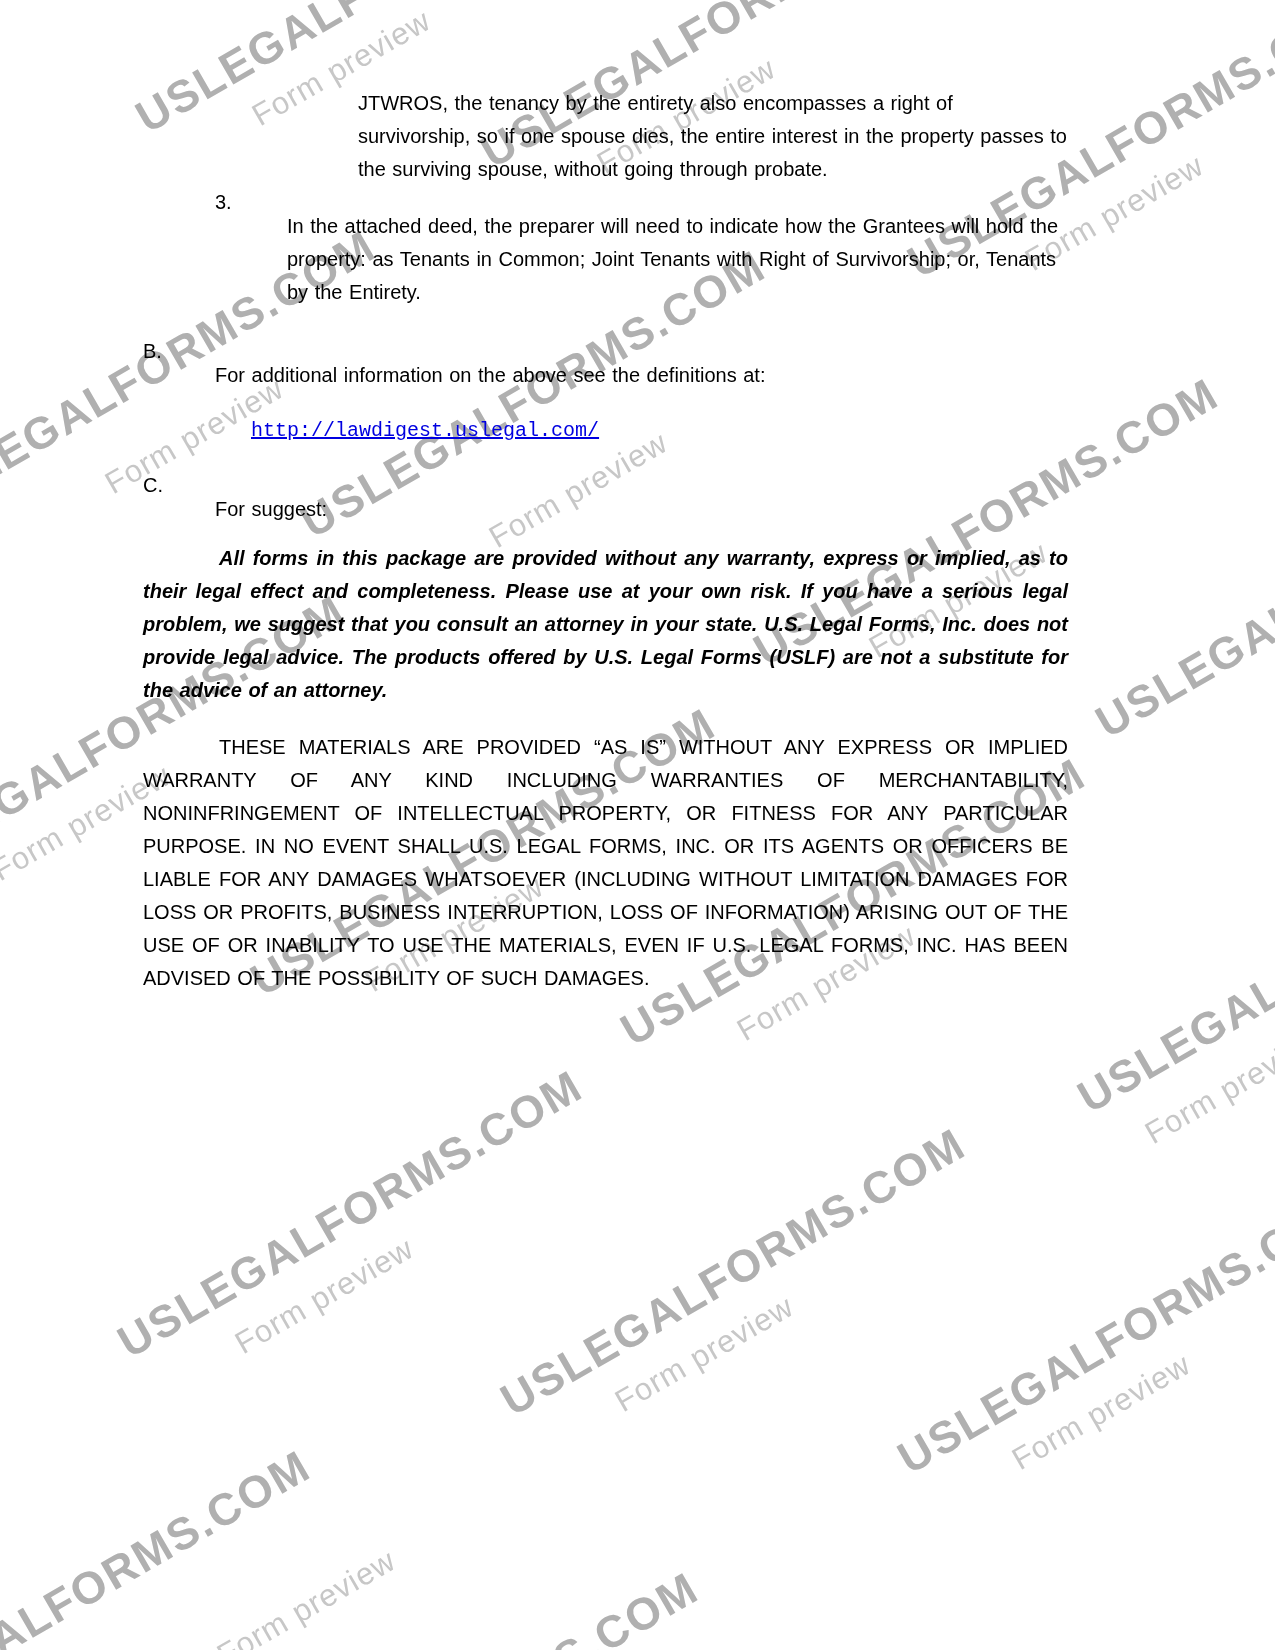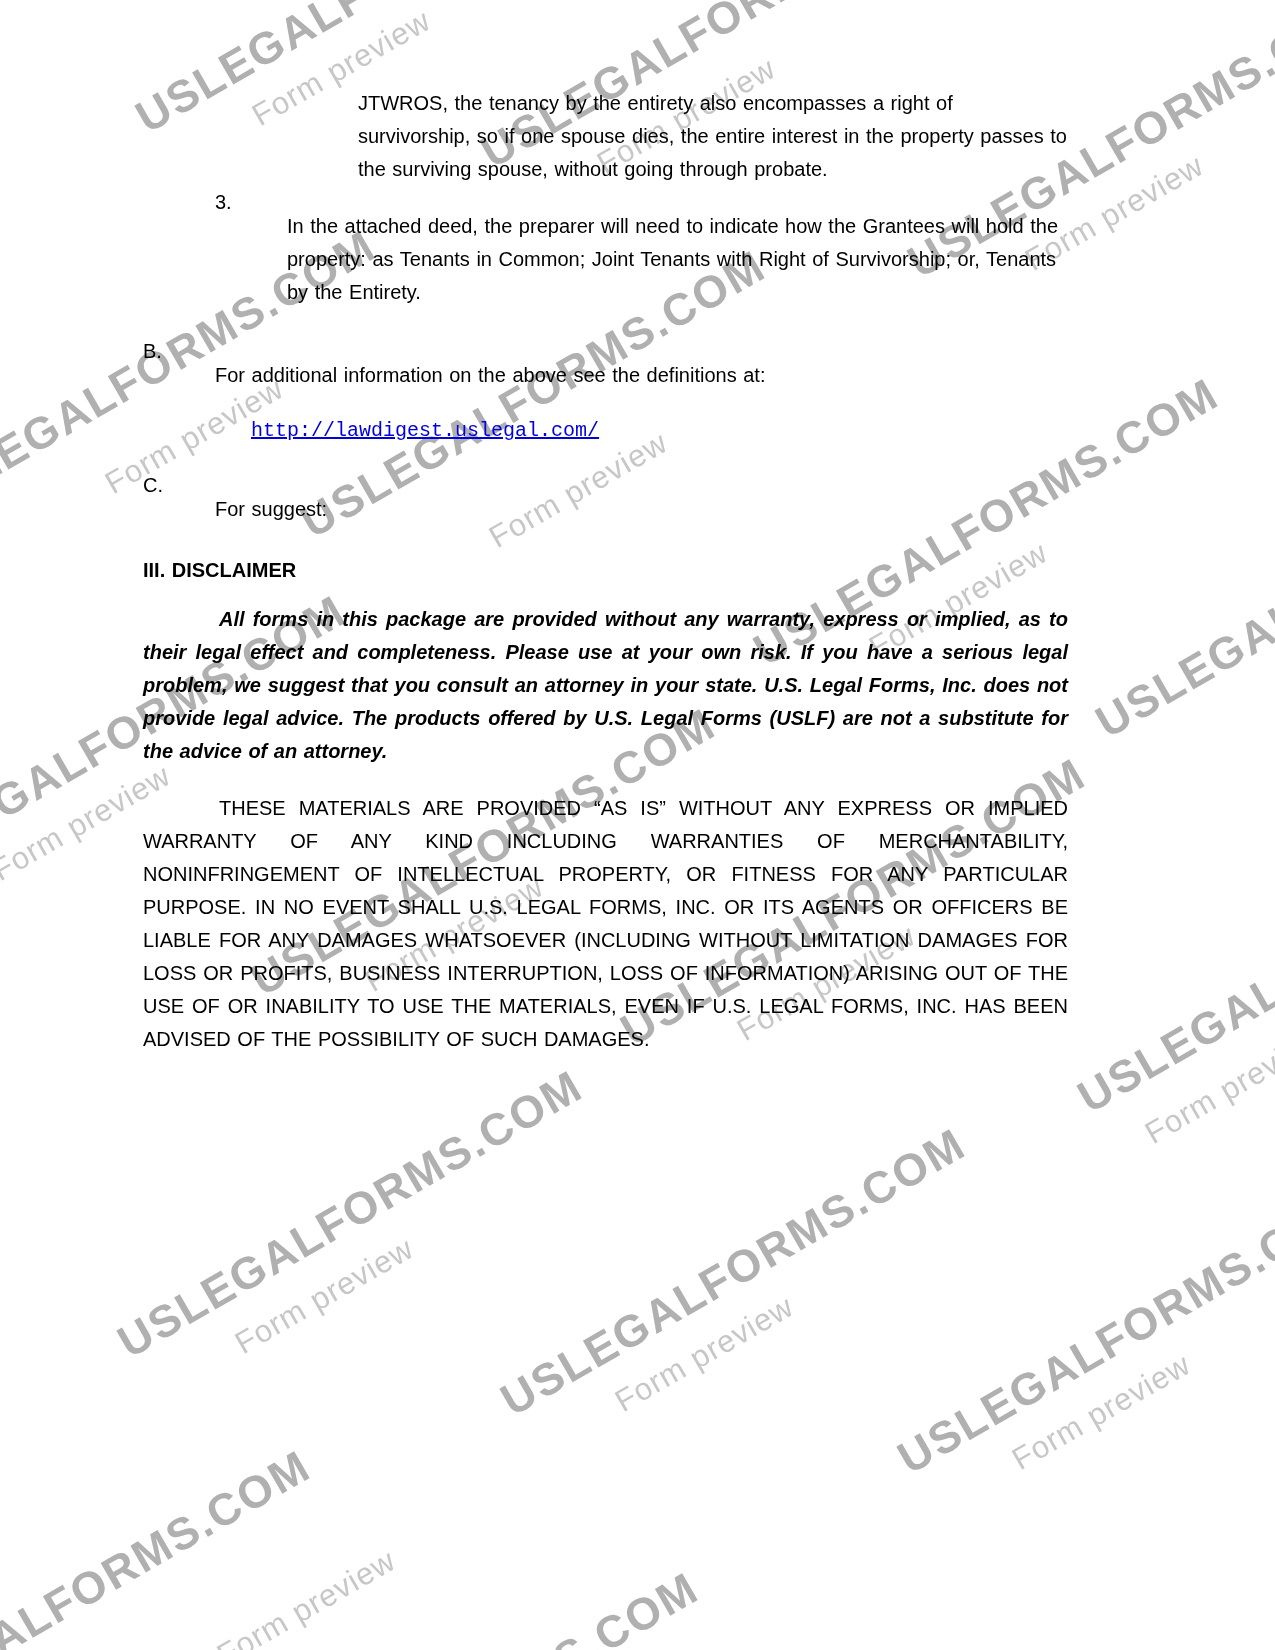--- a/index.html
+++ b/index.html
@@ -111,21 +111,20 @@
     <div class="link-line">
       <a href="#" class="doclink" style="color: rgb(0, 0, 224);">http://lawdigest.uslegal.com/</a>
     </div>
 
     <div class="hang gap-c">
       <span class="marker">C.</span>
       <span class="body">For suggest:</span>
     </div>
 
 
-    <div class="heading">III. DISCLAIMER</div>
 
 
     <p class="para warranty">All forms in this package are provided without any warranty, express or implied, as to their legal effect and completeness. Please use at your own risk. If you have a serious legal problem, we suggest that you consult an attorney in your state. U.S. Legal Forms, Inc. does not provide legal advice. The products offered by U.S. Legal Forms (USLF) are not a substitute for the advice of an attorney.</p>
 
     <p class="para asis">THESE MATERIALS ARE PROVIDED “AS IS” WITHOUT ANY EXPRESS OR IMPLIED WARRANTY OF ANY KIND INCLUDING WARRANTIES OF MERCHANTABILITY, NONINFRINGEMENT OF INTELLECTUAL PROPERTY, OR FITNESS FOR ANY PARTICULAR PURPOSE. IN NO EVENT SHALL U.S. LEGAL FORMS, INC. OR ITS AGENTS OR OFFICERS BE LIABLE FOR ANY DAMAGES WHATSOEVER (INCLUDING WITHOUT LIMITATION DAMAGES FOR LOSS OR PROFITS, BUSINESS INTERRUPTION, LOSS OF INFORMATION) ARISING OUT OF THE USE OF OR INABILITY TO USE THE MATERIALS, EVEN IF U.S. LEGAL FORMS, INC. HAS BEEN ADVISED OF THE POSSIBILITY OF SUCH DAMAGES.</p>
 
   </div>
 </div>
 
 </body></html>

